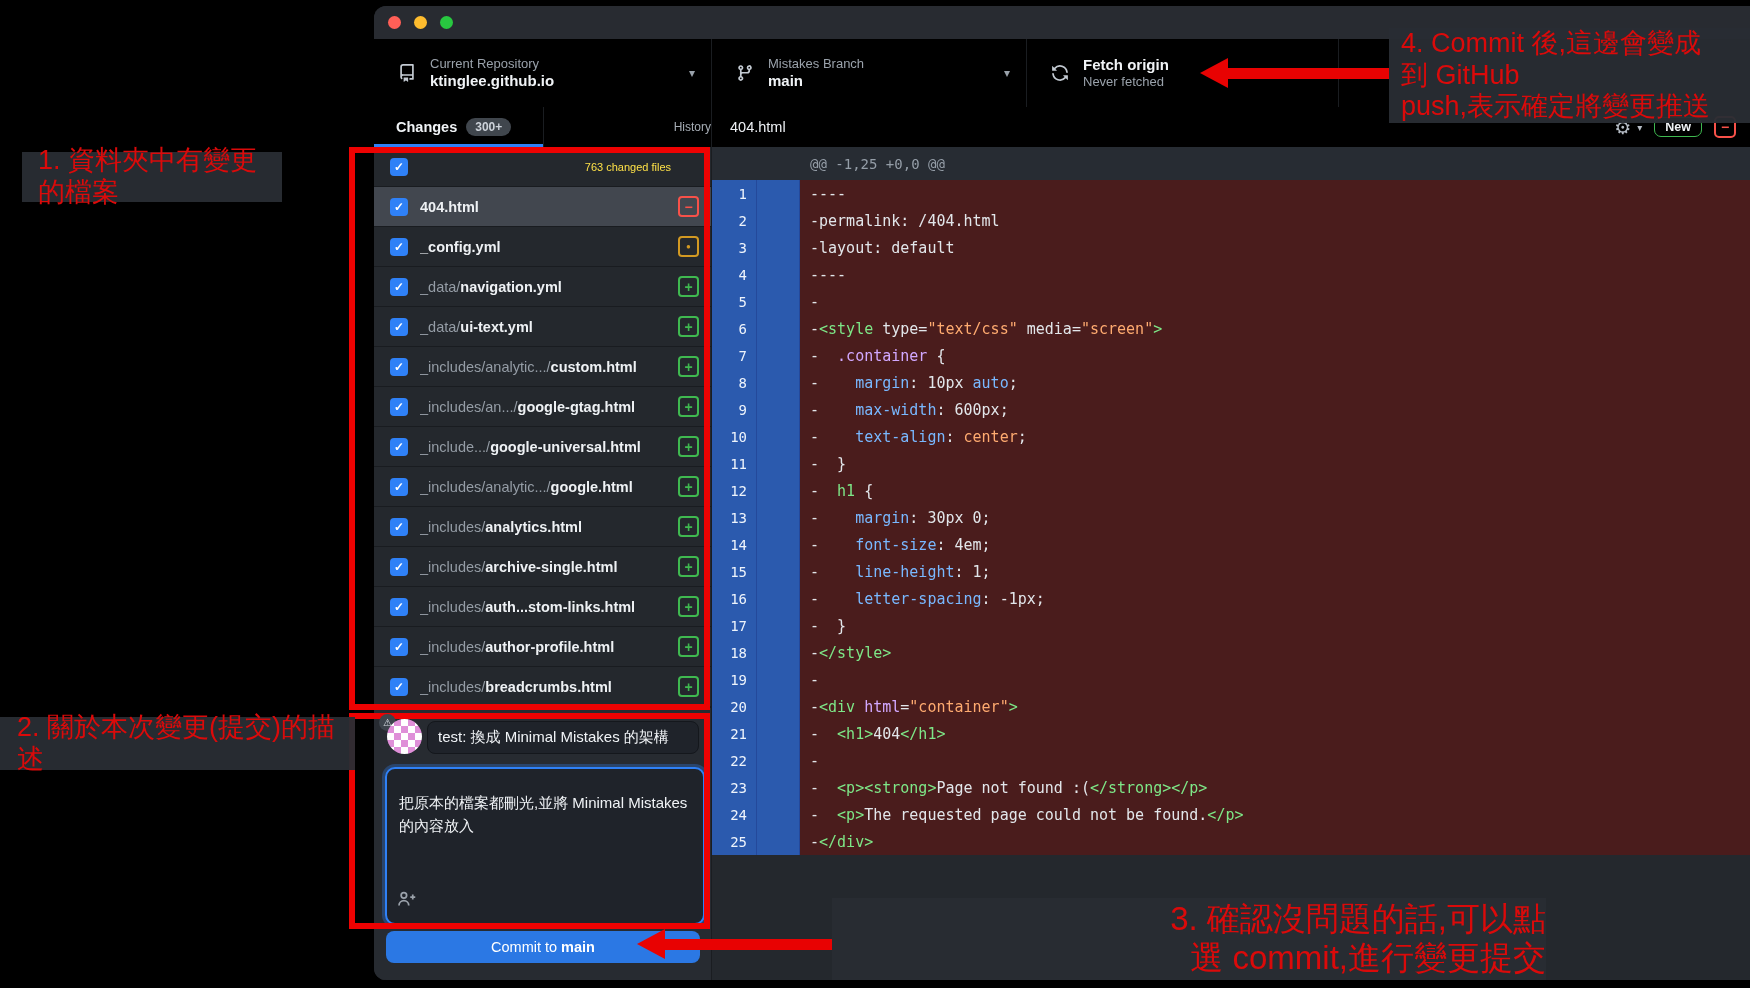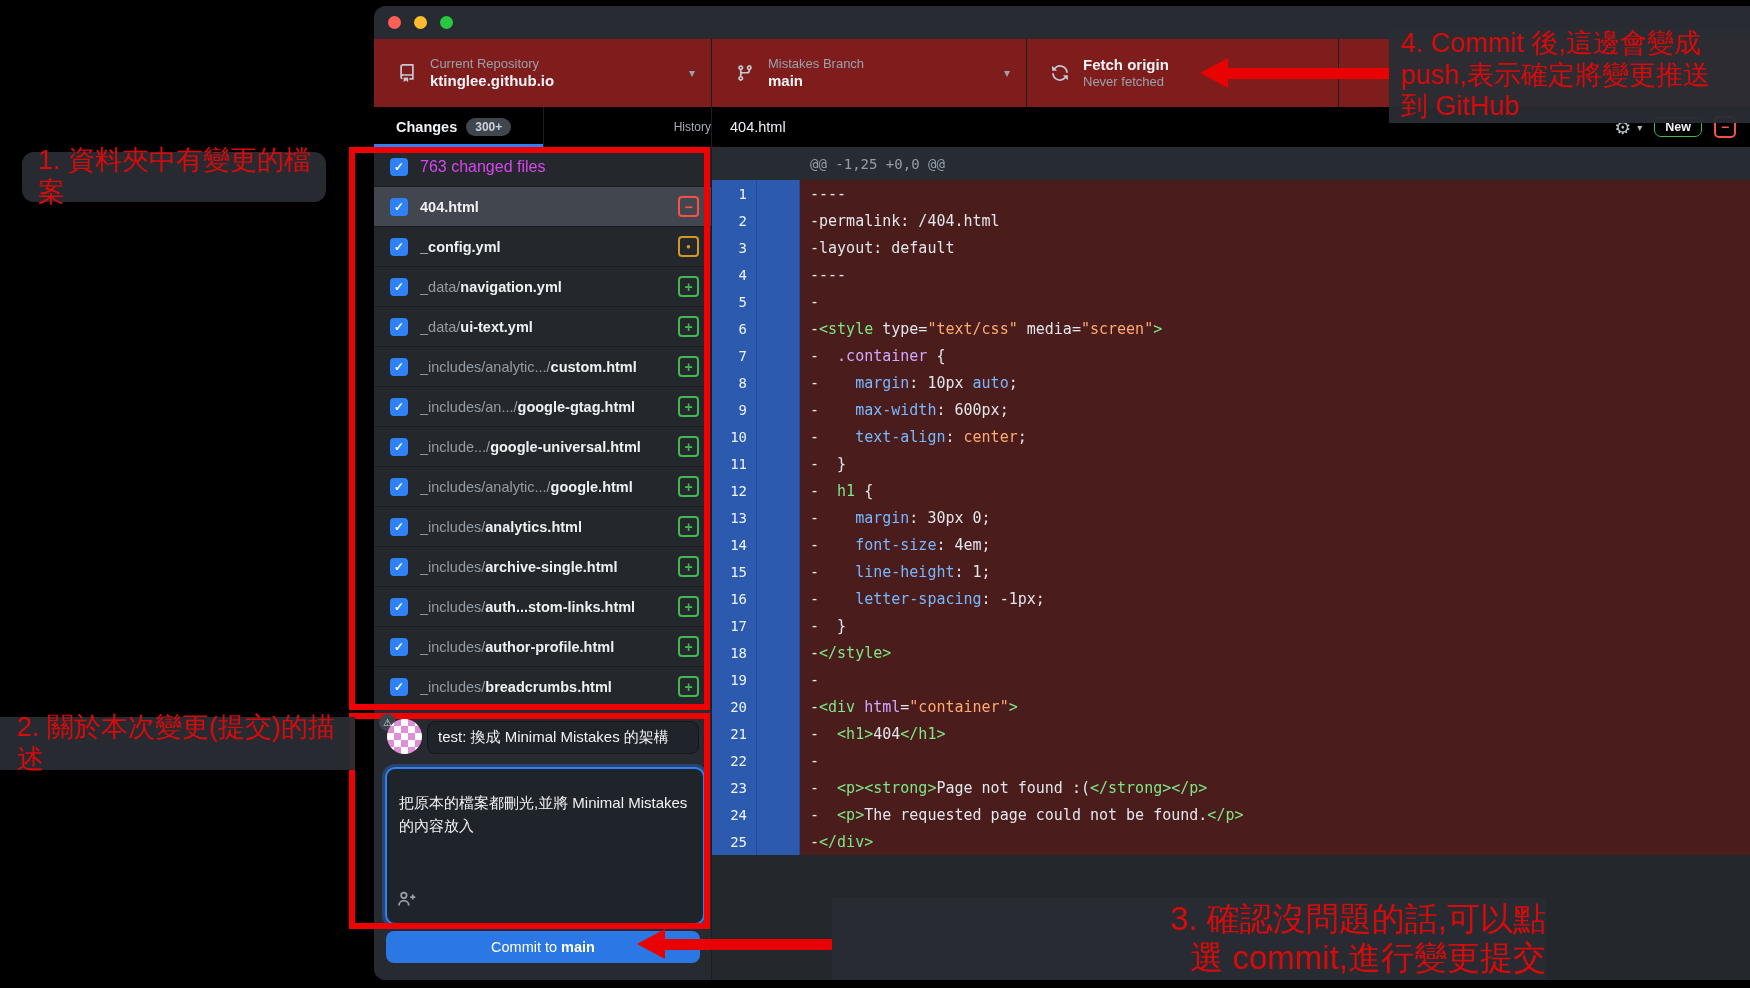--- a/index.html
+++ b/index.html
@@ -6,21 +6,21 @@
   .stage{position:relative;width:1750px;height:988px;background:#000;overflow:hidden;
          font-family:"Liberation Sans",sans-serif;-webkit-font-smoothing:antialiased;}
   .window{position:absolute;left:374px;top:6px;right:0;bottom:8px;background:#24282d;
           border-radius:12px 0 0 12px;overflow:hidden;}
   
   .titlebar{position:absolute;top:0;left:0;right:0;height:33px;background:#282b31;}
   .lights{position:absolute;left:14px;top:10px;display:flex;gap:13px;}
   .light{width:13px;height:13px;border-radius:50%;}
   .l-red{background:#ff5f57}.l-yellow{background:#febc2e}.l-green{background:#28c840}
   
-  .toolbar{position:absolute;top:33px;left:0;right:0;height:68px;background:#7f1d1d;
+  .toolbar{position:absolute;top:33px;left:0;right:0;height:68px;background:#000000;
            border-bottom:3px solid #d946ef;display:flex;}
   .tb-sec{display:flex;align-items:center;border-right:1px solid #1a1d21;box-sizing:border-box;
           padding:0 16px 0 24px;gap:14px;}
   .tb-repo{width:338px}.tb-branch{width:315px}.tb-fetch{width:312px}
   .tb-icon{color:#c3cad2;flex:0 0 auto;display:flex;align-items:center}
   .tb-text{display:flex;flex-direction:column;line-height:1.25;min-width:0}
   .tb-label{font-size:13px;color:#9aa2ab;}
   .tb-value{font-size:15px;color:#f0f3f6;font-weight:700;white-space:nowrap}
   .tb-sub{font-size:13px;color:#9aa2ab;}
   .tb-chev{margin-left:auto;color:#9aa2ab;font-size:12px;}
@@ -44,21 +44,21 @@
   .minus-badge{width:18px;height:18px;border:2px solid #f85149;border-radius:5px;color:#f85149;
                display:flex;align-items:center;justify-content:center;font-weight:700;font-size:14px;line-height:1;}
   
   .sidebar{position:absolute;top:141px;left:0;width:338px;bottom:0;background:#24282d;
            border-right:1px solid #1a1d21;box-sizing:border-box;}
   .file-row{height:40px;box-sizing:border-box;border-bottom:1px solid #191c20;display:flex;
             align-items:center;padding:0 12px 0 16px;gap:12px;background:#24282d;}
   .file-row.selected{background:#42474f;}
   .checkbox{width:18px;height:18px;background:#2f81f7;border-radius:4px;color:#fff;font-size:12px;
             font-weight:700;display:flex;align-items:center;justify-content:center;flex:0 0 auto;}
-  .sum-label{flex:1;text-align:left;color:#d946ef;font-size:16px;padding-right:28px;}
+  .sum-label{flex:1;text-align:right;color:#fde047;font-size:11px;padding-right:28px;}
   .file-label{flex:1;font-size:14.5px;white-space:nowrap;overflow:hidden;}
   .fpath{color:#959da6;}
   .fname{color:#eef1f4;font-weight:600;}
   .status-icon{width:17px;height:17px;border:2px solid;border-radius:4px;display:flex;align-items:center;
                justify-content:center;font-weight:700;flex:0 0 auto;font-size:14px;line-height:1;}
   .st-added{border-color:#3fb950;color:#3fb950;}
   .st-removed{border-color:#f85149;color:#f85149;}
   .st-modified{border-color:#d29922;color:#d29922;font-size:8px;}
   
   .commit-area{position:absolute;left:0;right:0;top:560px;bottom:0;background:#272b31;border-top:1px solid #191c20;}
@@ -84,21 +84,21 @@
                font-family:"DejaVu Sans Mono",monospace;font-size:14px;color:#959ea8;}
   .diff-line{height:27px;display:flex;font-family:"DejaVu Sans Mono",monospace;font-size:15px;}
   .ln-old{width:45px;background:#2b5aae;color:#eef4fc;display:flex;align-items:center;justify-content:flex-end;
           padding-right:9px;box-sizing:border-box;border-right:1px solid #24499b;font-size:14px;flex:0 0 auto;}
   .ln-new{width:43px;background:#2b5aae;border-right:1px solid #24499b;flex:0 0 auto;box-sizing:border-box;}
   .code{flex:1;background:#4a1c1c;display:flex;align-items:center;padding-left:10px;white-space:pre;color:#e2e6ea;}
   .c-p{color:#e2e6ea}.c-tag{color:#7ee787}.c-prop{color:#79b8ff}.c-str{color:#ffab70}.c-sel{color:#d2a8ff}
   
   .band{position:absolute;background:rgba(41,45,51,.96);color:#db0a0a;display:flex;flex-direction:column;
         justify-content:center;font-size:27px;line-height:1.18;}
-  .band-1{left:22px;top:152px;width:304px;height:50px;padding-left:16px;box-sizing:border-box;border-radius:12px;}
+  .band-1{left:22px;top:152px;width:260px;height:50px;padding-left:16px;box-sizing:border-box;}
   .band-2{left:0;top:717px;width:355px;height:53px;padding-left:17px;box-sizing:border-box;}
   .band-3{left:832px;top:898px;width:714px;height:82px;padding-left:20px;box-sizing:border-box;font-size:33px;text-align:right;}
   .band-4{left:1389px;top:28px;width:361px;height:95px;padding-left:12px;box-sizing:border-box;font-size:27px;}
   .redbox{position:absolute;border:6px solid #ee0202;box-sizing:border-box;}
   .box-1{left:349px;top:147px;width:361px;height:563px;}
   .box-2{left:349px;top:713px;width:361px;height:216px;}
   .arrow-shaft{position:absolute;background:#e80202;height:11px;}
   .arrow-head{position:absolute;width:0;height:0;border-top:15px solid transparent;
               border-bottom:15px solid transparent;border-right:28px solid #e80202;}
   .a3-shaft{left:665px;top:939px;width:167px;}
@@ -412,21 +412,21 @@
   </div>
   <div class="band band-2">
     <span>2. 關於本次變更(提交)的描述</span>
   </div>
   <div class="band band-3">
     <span>3. 確認沒問題的話,可以點</span>
     <span>選 commit,進行變更提交</span>
   </div>
   <div class="band band-4">
     <span>4. Commit 後,這邊會變成</span>
+    <span>到 GitHub</span>
     <span>push,表示確定將變更推送</span>
-    <span>到 GitHub</span>
   </div>
 
   <div class="arrow-shaft a3-shaft"></div>
   <div class="arrow-head a3-head"></div>
   <div class="arrow-shaft a4-shaft"></div>
   <div class="arrow-head a4-head"></div>
 </div>
 
 </body></html>

